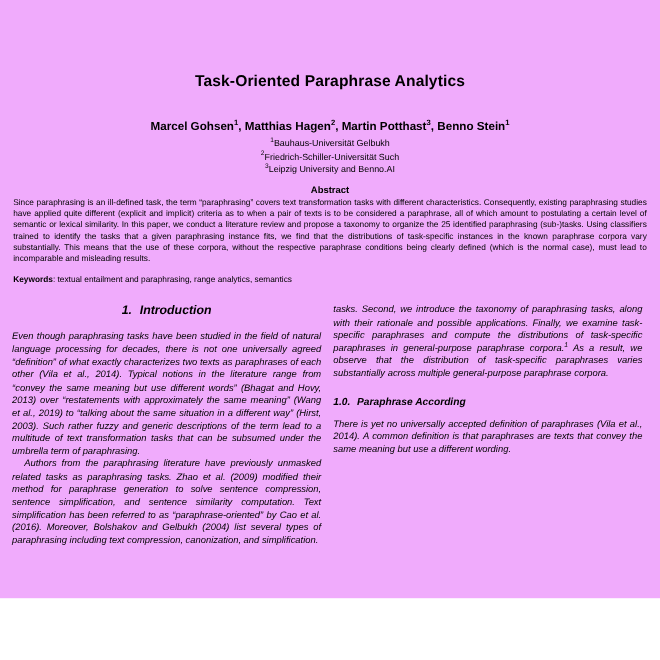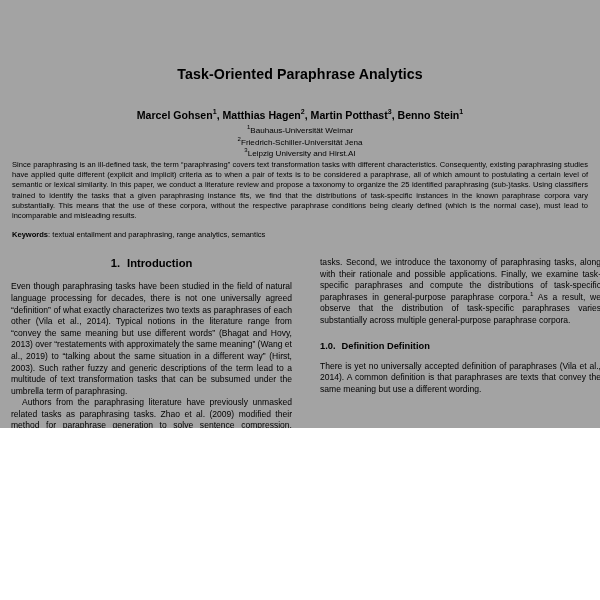--- a/index.html
+++ b/index.html
@@ -7,23 +7,23 @@
     padding: 0;
     background: #ffffff;
   }
   body {
     font-family: "Liberation Sans", sans-serif;
     color: #000000;
   }
   #page {
     position: relative;
     width: 600px;
-    height: 428px;
+    height: 544px;
     overflow: hidden;
-    background: #a3a3a3;
+    background: #f0abfc;
     box-sizing: border-box;
     padding: 0 11px;
   }
   .title {
     text-align: center;
     font-size: 14.2px;
     font-weight: bold;
     letter-spacing: 0.1px;
     margin-top: 66px;
     line-height: 1.2;
@@ -71,21 +71,22 @@
     margin-top: 8px;
     padding: 0 1px;
   }
   .keywords .kw-label {
     font-weight: bold;
     text-align: right;
   }
   .columns {
     display: flex;
     margin-top: 17px;
-    gap: 28px;
+    gap: 11px;
+    font-style: italic;
   }
   .col {
     width: 281px;
     flex: 0 0 281px;
   }
   .sec-head {
     text-align: center;
     font-size: 11.2px;
     font-weight: bold;
     margin: 0 0 11px 0;
@@ -126,38 +127,39 @@
 </head>
 <body>
 
 <div id="page">
 
   <div class="title">Task-Oriented Paraphrase Analytics</div>
 
   <div class="authors">Marcel Gohsen<sup>1</sup>, Matthias Hagen<sup>2</sup>, Martin Potthast<sup>3</sup>, Benno Stein<sup>1</sup></div>
 
   <div class="affiliations">
-    <div><sup>1</sup><span>Bauhaus-Universität Weimar</span></div>
-    <div><sup>2</sup><span>Friedrich-Schiller-Universität Jena</span></div>
-    <div><sup>3</sup><span>Leipzig University and Hirst.AI</span></div>
+    <div><sup>1</sup><span>Bauhaus-Universität Gelbukh</span></div>
+    <div><sup>2</sup><span>Friedrich-Schiller-Universität Such</span></div>
+    <div><sup>3</sup><span>Leipzig University and Benno.AI</span></div>
   </div>
 
+  <div class="abstract-head">Abstract</div>
   <div class="abstract-body">Since paraphrasing is an ill-defined task, the term “paraphrasing” covers text transformation tasks with different characteristics. Consequently, existing paraphrasing studies have applied quite different (explicit and implicit) criteria as to when a pair of texts is to be considered a paraphrase, all of which amount to postulating a certain level of semantic or lexical similarity. In this paper, we conduct a literature review and propose a taxonomy to organize the 25 identified paraphrasing (sub-)tasks. Using classifiers trained to identify the tasks that a given paraphrasing instance fits, we find that the distributions of task-specific instances in the known paraphrase corpora vary substantially. This means that the use of these corpora, without the respective paraphrase conditions being clearly defined (which is the normal case), must lead to incomparable and misleading results.</div>
 
   <div class="keywords"><span class="kw-label">Keywords</span><span>: </span><span>textual entailment and paraphrasing, range analytics, semantics</span></div>
 
   <div class="columns">
 
     <div class="col">
       <div class="sec-head"><span class="num">1.</span><span>Introduction</span></div>
       <p class="body">Even though paraphrasing tasks have been studied in the field of natural language processing for decades, there is not one universally agreed “definition” of what exactly characterizes two texts as paraphrases of each other (Vila et al., 2014). Typical notions in the literature range from “convey the same meaning but use different words” (Bhagat and Hovy, 2013) over “restatements with approximately the same meaning” (Wang et al., 2019) to “talking about the same situation in a different way” (Hirst, 2003). Such rather fuzzy and generic descriptions of the term lead to a multitude of text transformation tasks that can be subsumed under the umbrella term of paraphrasing.</p>
       <p class="body indent">Authors from the paraphrasing literature have previously unmasked related tasks as paraphrasing tasks. Zhao et al. (2009) modified their method for paraphrase generation to solve sentence compression, sentence simplification, and sentence similarity computation. Text simplification has been referred to as “paraphrase-oriented” by Cao et al. (2016). Moreover, Bolshakov and Gelbukh (2004) list several types of paraphrasing including text compression, canonization, and simplification.</p>
     </div>
 
     <div class="col">
       <p class="body">tasks. Second, we introduce the taxonomy of paraphrasing tasks, along with their rationale and possible applications. Finally, we examine task-specific paraphrases and compute the distributions of task-specific paraphrases in general-purpose paraphrase corpora.<sup>1</sup> As a result, we observe that the distribution of task-specific paraphrases varies substantially across multiple general-purpose paraphrase corpora.</p>
-      <div class="subsec-head"><span class="num">1.0.</span><span>Definition Definition</span></div>
+      <div class="subsec-head"><span class="num">1.0.</span><span>Paraphrase According</span></div>
       <p class="body">There is yet no universally accepted definition of paraphrases (Vila et al., 2014). A common definition is that paraphrases are texts that convey the same meaning but use a different wording.</p>
     </div>
 
   </div>
 
 </div>
 
 </body></html>

